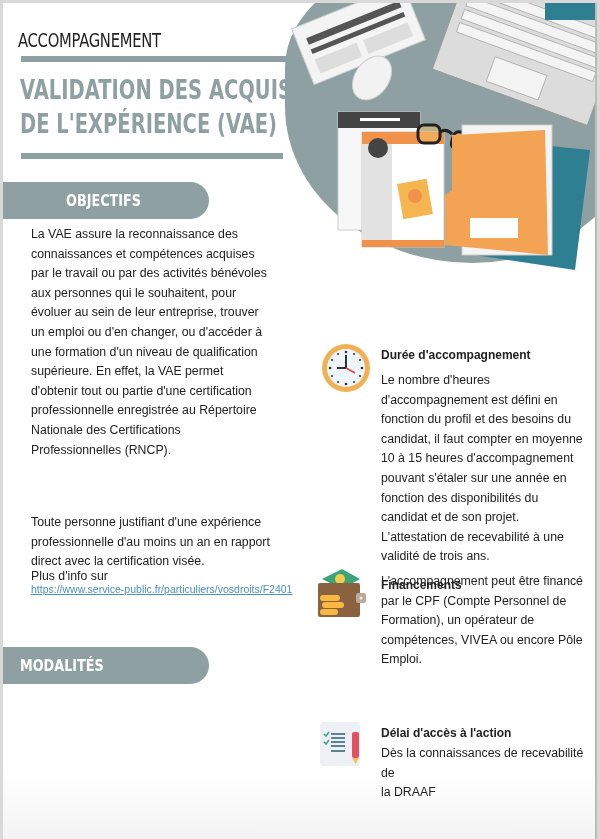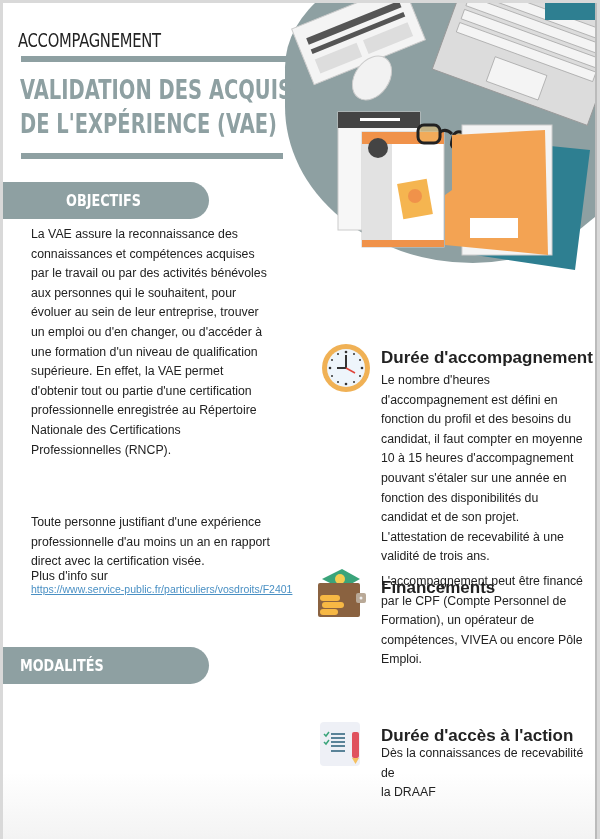--- a/index.html
+++ b/index.html
@@ -6,21 +6,21 @@
   body{width:600px;height:839px;overflow:hidden;background:#d9d9d9;font-family:"Liberation Sans",sans-serif;}
   .page{position:absolute;left:3px;top:3px;width:592px;height:836px;background:linear-gradient(#ffffff 0 92%,#f3f3f3 100%);overflow:hidden;border-right:2px solid #bbb;}
   .blob{position:absolute;left:282px;top:-40px;width:360px;height:300px;background:#8ea0a2;border-radius:45% 0 55% 60% / 40% 0 60% 60%;}
   .kicker{position:absolute;left:15px;top:25px;font-family:"DejaVu Sans Condensed","DejaVu Sans",sans-serif;font-stretch:condensed;font-size:20px;color:#222;letter-spacing:-0.3px;transform:scaleX(0.82);transform-origin:left;}
   .rule{position:absolute;left:18px;height:6px;background:#8ea0a2;}
   .title{position:absolute;left:17px;top:70px;font-family:"DejaVu Sans",sans-serif;font-weight:bold;font-size:26px;line-height:34px;color:#8ea0a2;transform:scaleX(0.75);transform-origin:left;white-space:nowrap;}
   .pill{position:absolute;left:0;width:206px;height:37px;background:#8ea0a2;border-radius:0 19px 19px 0;color:#fff;font-family:"DejaVu Sans",sans-serif;font-weight:bold;font-size:16px;line-height:37px;}
   .pill span{display:inline-block;transform:scaleX(0.8);transform-origin:left;}
   .body{position:absolute;left:28px;font-size:12.3px;line-height:19.6px;color:#222;white-space:pre-line;}
   .link{color:#4a90c4;text-decoration:underline;font-size:10.5px;}
-  .rtitle{position:absolute;left:378px;font-size:17px;font-weight:bold;color:#222;}
+  .rtitle{position:absolute;left:378px;font-size:12px;font-weight:bold;color:#222;}
   .rbody{position:absolute;left:378px;font-size:12.3px;line-height:19.6px;color:#222;white-space:pre-line;}
   .icon{position:absolute;}
 </style>
 </head>
 <body>
 
 <div class="page">
 
   <div class="blob"></div>
 
@@ -160,17 +160,17 @@
     <g fill="#5a8398">
         <rect x="11" y="11" width="14" height="2"></rect>
         <rect x="11" y="15" width="14" height="2"></rect>
         <rect x="11" y="19" width="14" height="2"></rect>
         <rect x="11" y="23" width="14" height="2"></rect>
         <rect x="11" y="28" width="14" height="2"></rect>
       </g>
     <rect x="32" y="10" width="7" height="26" rx="2" fill="#e0525e"></rect>
     <polygon points="32,36 39,36 35.5,42" fill="#f5c060"></polygon>
   </svg>
-  <div class="rtitle" style="top:723px;">Durée d'accès à l'action</div>
+  <div class="rtitle" style="top:723px;">Délai d'accès à l'action</div>
   <div class="rbody" style="top:741px;">Dès la connaissances de recevabilité de
 la DRAAF</div>
 
 </div>
 
 </body></html>

